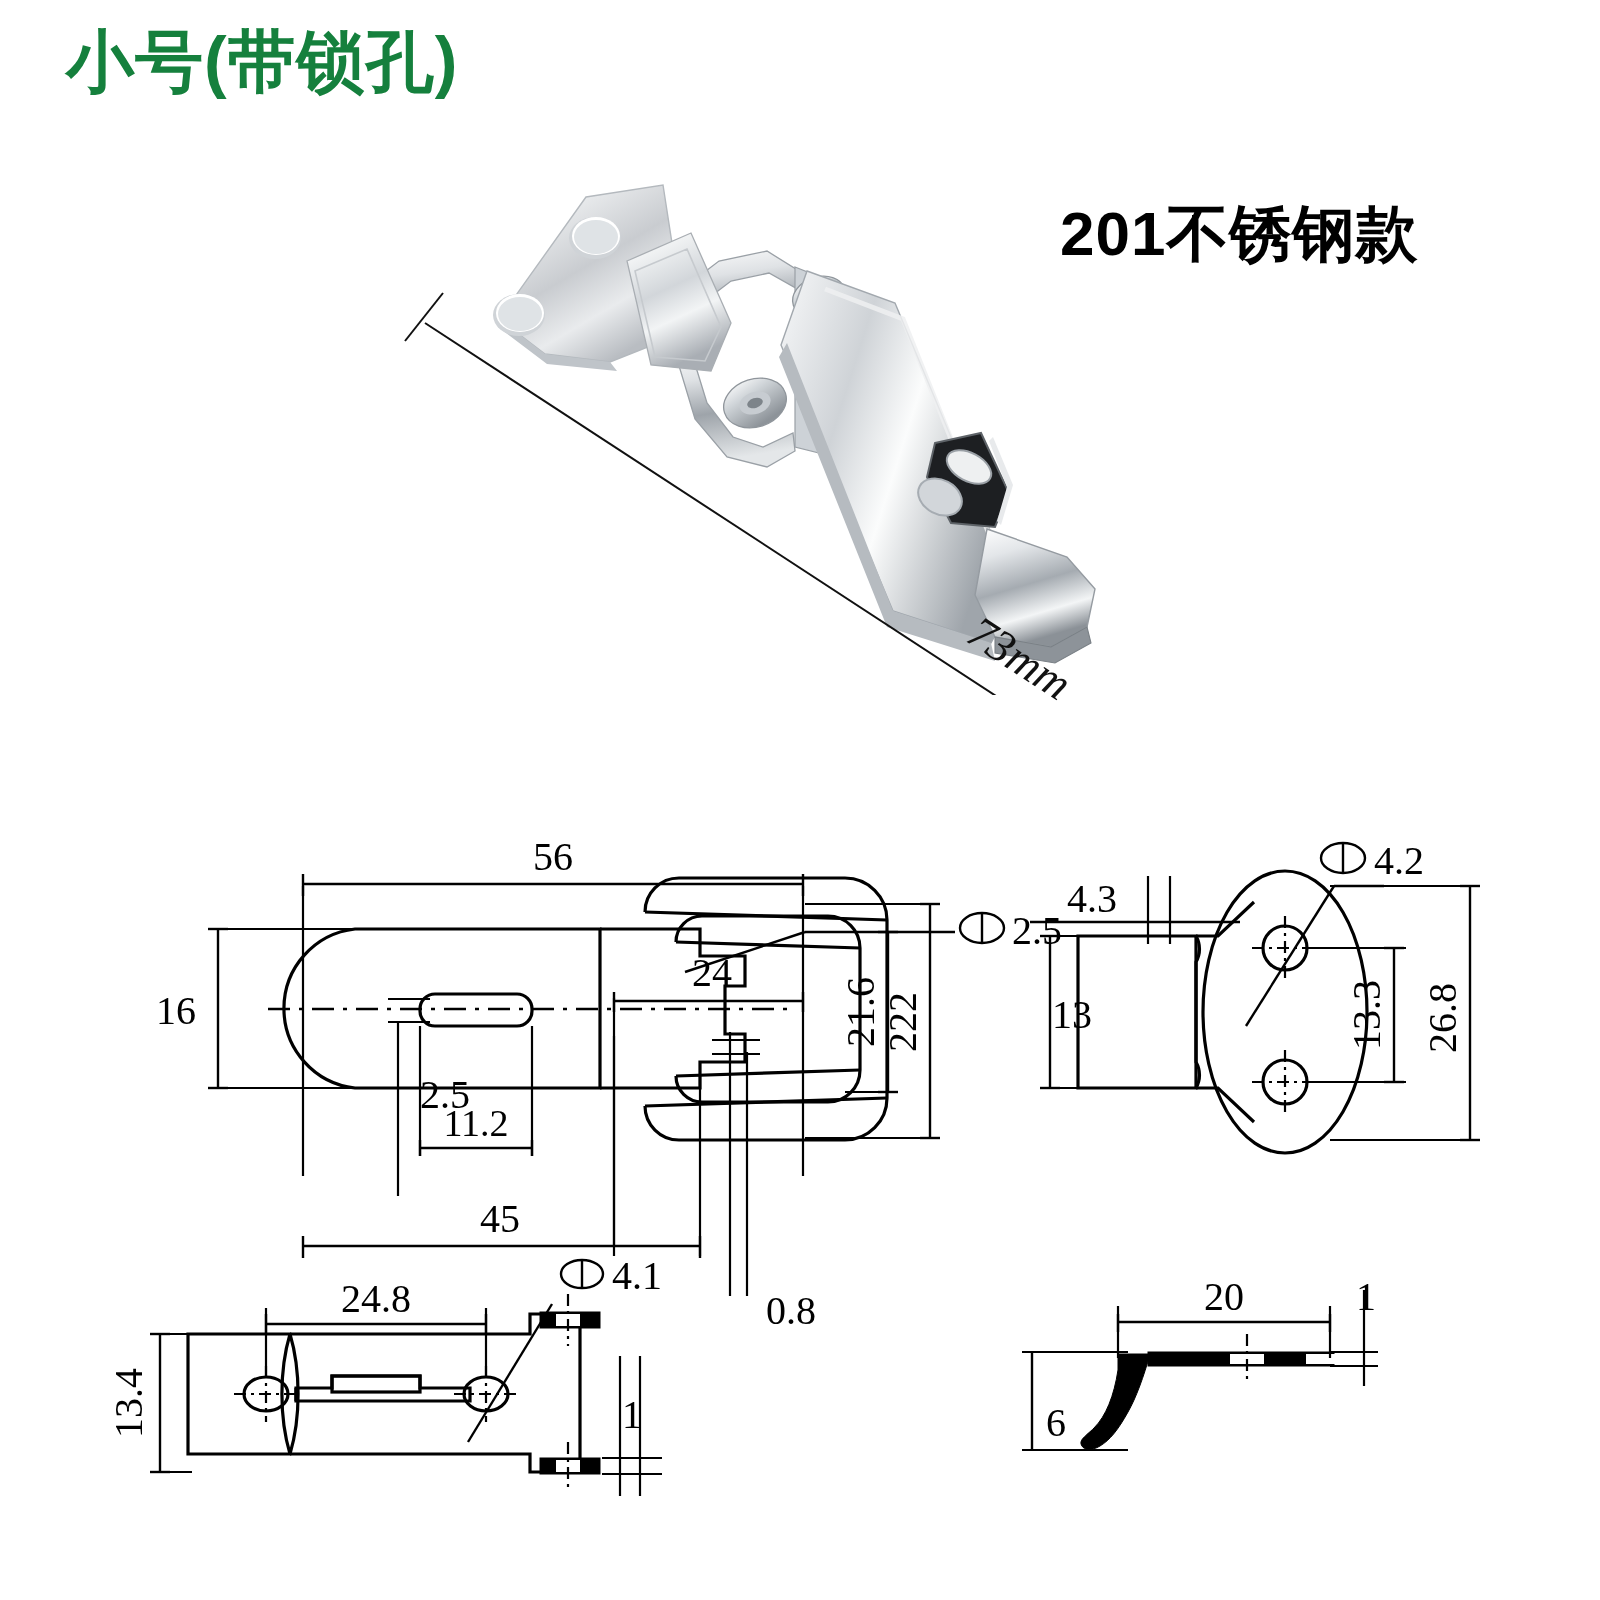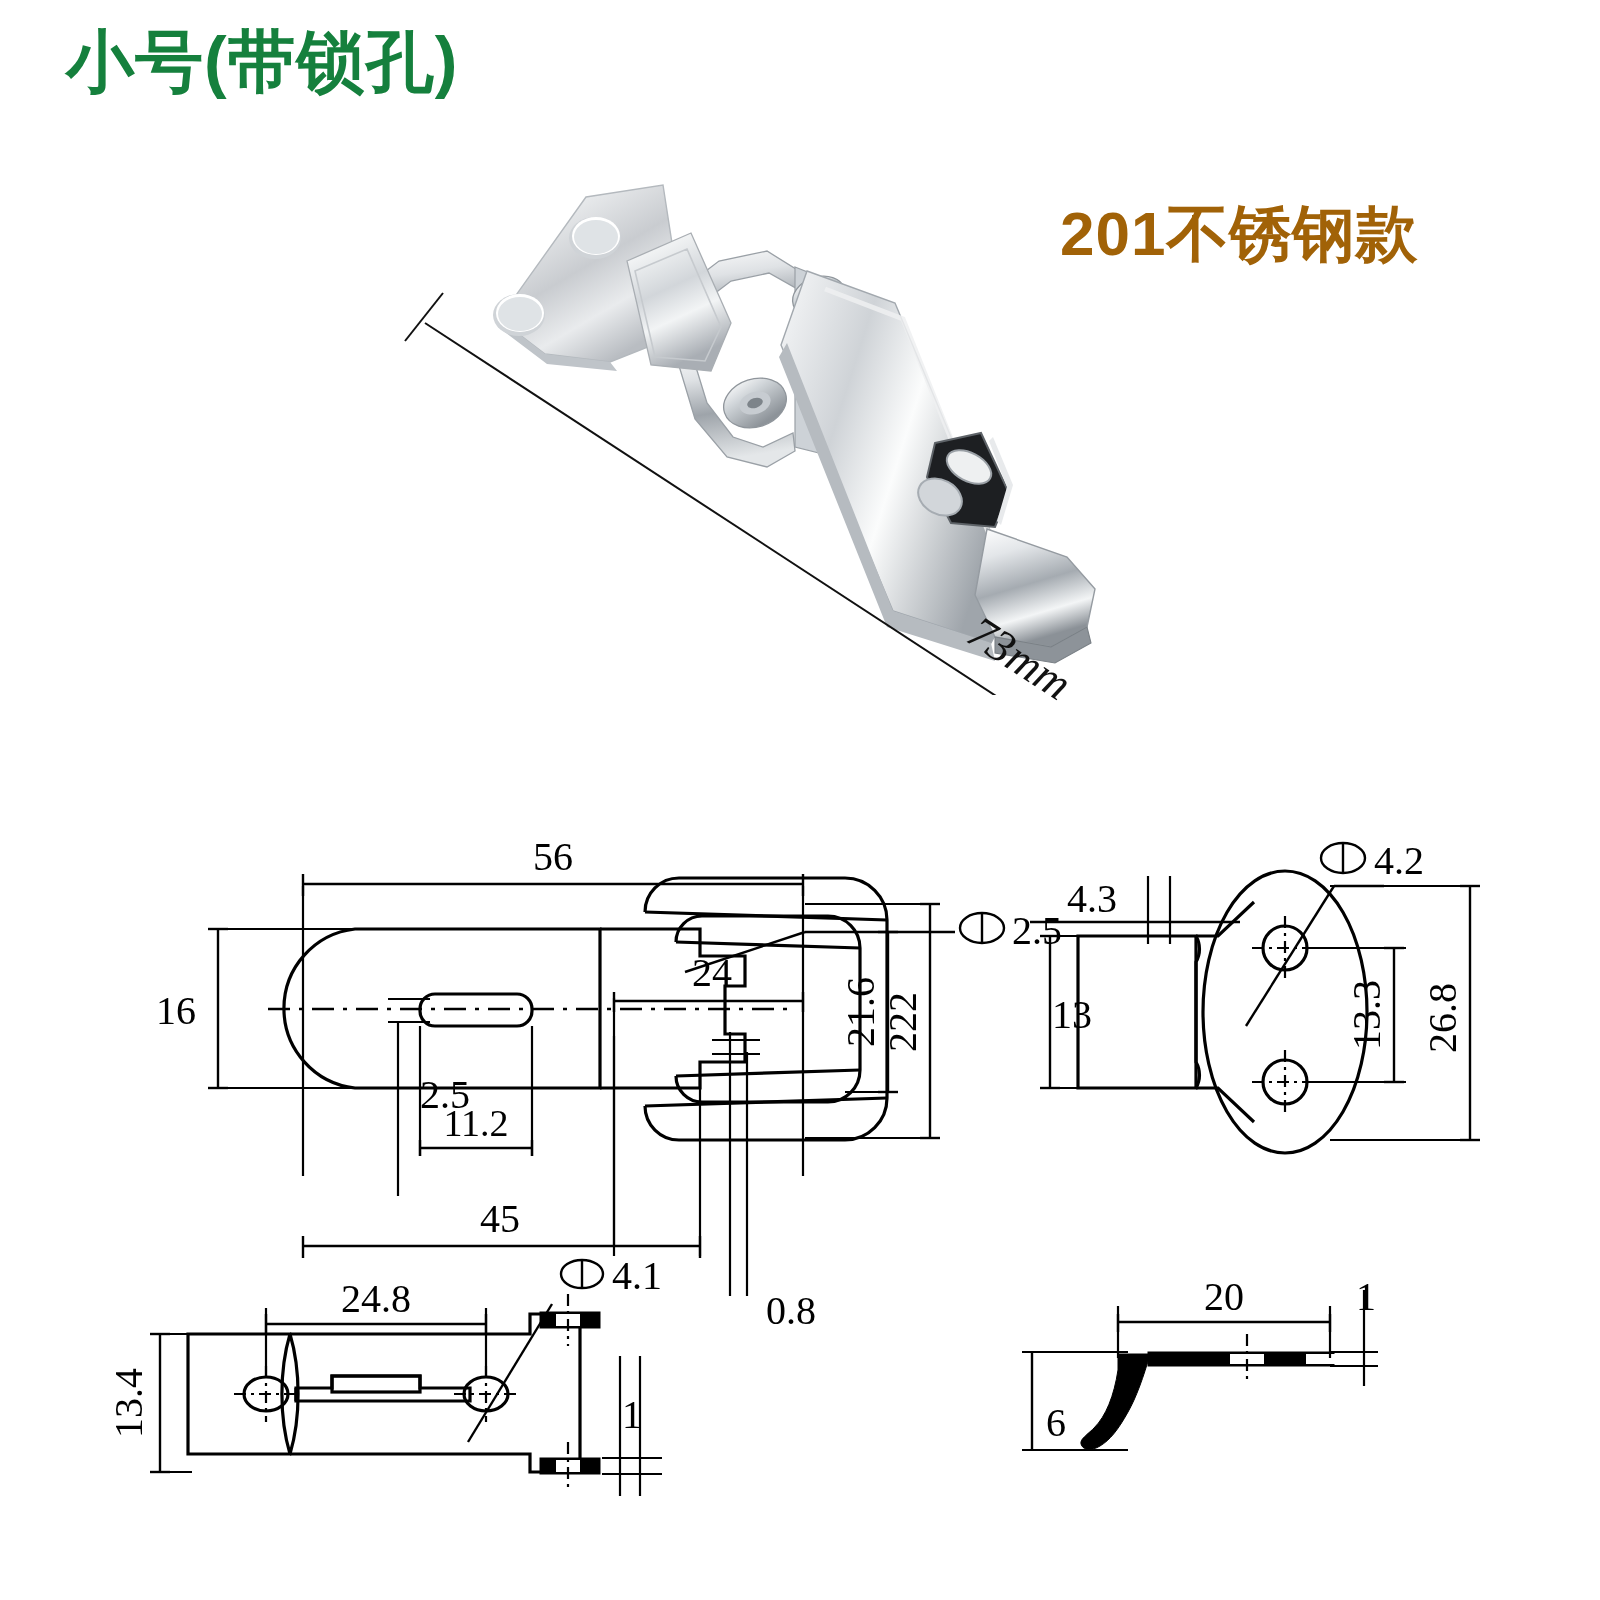--- a/index.html
+++ b/index.html
@@ -29,21 +29,21 @@
     white-space: nowrap;
     line-height: 1.15;
   }
   #material-cn {
     position: absolute;
     left: 1060px;
     top: 198px;
     font-size: 62px;
     font-weight: 700;
     letter-spacing: 1px;
-    color: #a16207;
+    color: #000000;
     white-space: nowrap;
     line-height: 1.15;
   }
 
   
   #photo-block {
     position: absolute;
     left: 395px;
     top: 175px;
     width: 790px;

